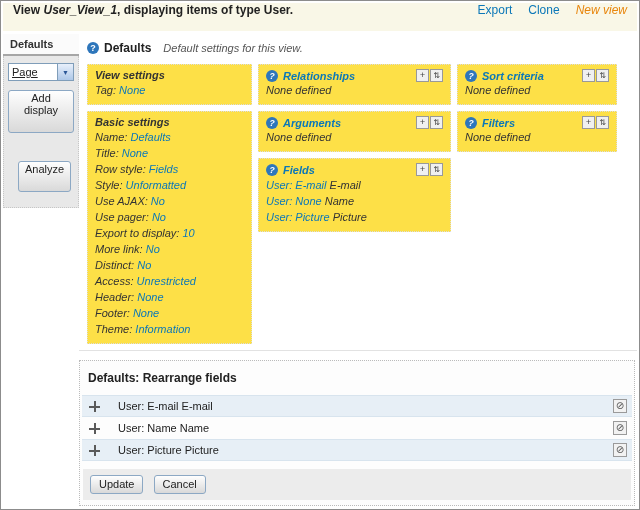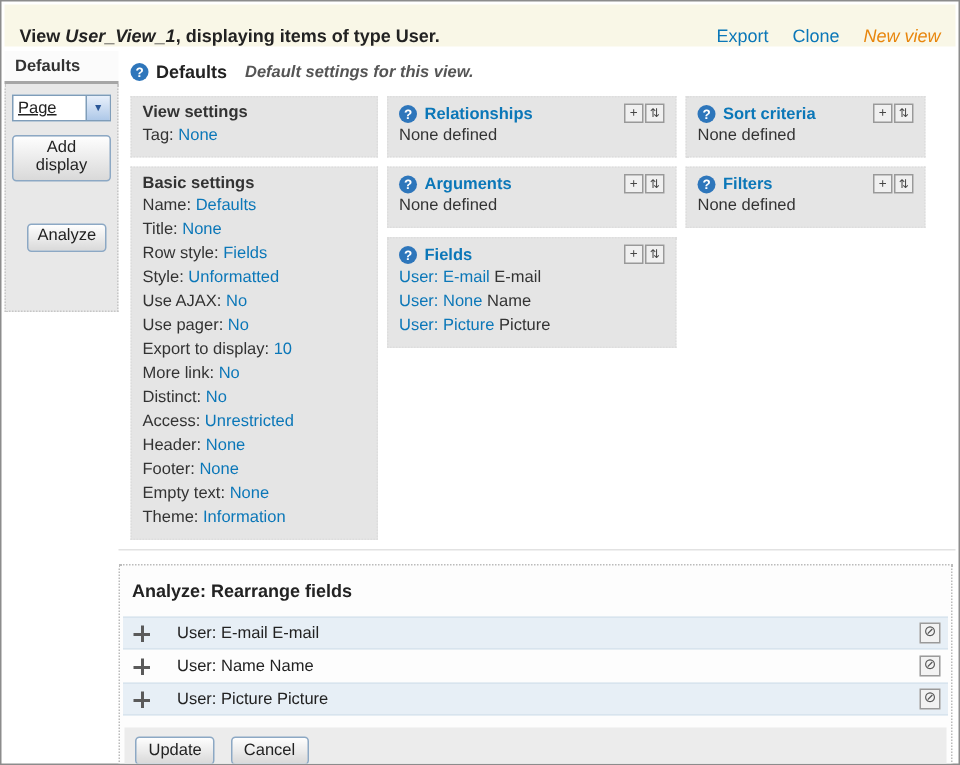--- a/index.html
+++ b/index.html
@@ -1,50 +1,50 @@
 <!DOCTYPE html>
 <html><head>
 <meta charset="utf-8">
 <style>
   html,body{margin:0;padding:0;background:#fff;}
   body{font-family:"Liberation Sans","DejaVu Sans",sans-serif;font-size:11px;color:#333;}
   .page{width:640px;height:510px;box-sizing:border-box;border:1px solid #8c8c8c;padding:2px;background:#fff;position:relative;overflow:hidden;}
 
   
-  .topbar{background:#f9f7e7;height:28px;display:flex;align-items:flex-end;padding:0 10px;box-sizing:border-box;}
+  .topbar{background:#f9f7e7;height:28px;display:flex;align-items:flex-start;padding:0 10px;box-sizing:border-box;}
   .topbar .title{font-weight:bold;font-size:12px;color:#222;}
   .topbar .title i{font-style:italic;}
   .top-links{margin-left:auto;display:flex;gap:16px;font-size:12px;font-weight:normal;}
   .top-links a{color:#0b77b8;text-decoration:none;cursor:pointer;}
   .top-links a.newview{color:#e8860d;font-style:italic;}
 
   
   .content{display:flex;margin-top:3px;justify-content:center;}
   .sidebar{width:76px;flex-shrink:0;box-sizing:border-box;}
   .side-tab{height:20px;line-height:20px;padding-left:7px;font-weight:bold;color:#333;background:#fbfbfb;border-bottom:2px solid #a6a6a6;}
   .side-panel{background:#e8e8e8;border:1px dotted #c6c6c6;border-top:none;height:152px;padding:7px 4px 0 4px;box-sizing:border-box;}
 
   .fselect{display:flex;align-items:center;width:66px;height:18px;background:#fff;border:1px solid #7f9db9;box-sizing:border-box;cursor:pointer;}
   .fselect .val{flex:1;padding-left:3px;color:#222;text-decoration:underline;}
   .fselect .arrow{width:15px;height:16px;background:linear-gradient(#e8f0fb,#aec8e8);border-left:1px solid #7f9db9;color:#2b5797;font-size:7px;display:flex;align-items:center;justify-content:center;}
 
-  .btn{display:inline-block;border:1px solid #8ca8c4;border-radius:3px;background:linear-gradient(#fefefe,#d9d9d9);padding:1px 6px 4px 6px;font-size:11px;color:#222;cursor:pointer;font-family:inherit;}
+  .btn{display:inline-block;border:1px solid #8ca8c4;border-radius:3px;background:linear-gradient(#fefefe,#d9d9d9);padding:1px 6px 16px 6px;font-size:11px;color:#222;cursor:pointer;font-family:inherit;}
   .add-display{margin-top:9px;}
   .analyze{margin-top:28px;margin-left:10px;}
 
   
   .main{flex:1;box-sizing:border-box;padding:4px 0 0 8px;min-height:305px;border-bottom:1px solid #e2e2e2;}
   .panel-head{display:flex;align-items:center;margin:3px 0 9px 0;}
   .panel-head .ptitle{font-weight:bold;font-size:12px;color:#222;margin-right:12px;}
-  .panel-head .pdesc{font-style:italic;color:#555;font-weight:bold;}
+  .panel-head .pdesc{font-style:italic;color:#555;}
   .help{display:inline-flex;width:12px;height:12px;border-radius:50%;background:#2e76bb;color:#fff;font-size:9px;font-weight:bold;align-items:center;justify-content:center;margin-right:5px;flex-shrink:0;cursor:pointer;}
 
   .cols{display:flex;gap:6px;align-items:flex-start;}
   .col1{width:165px;}.col2{width:193px;}.col3{width:160px;}
-  .vbox{background:#e5e5e5;border:1px dotted #ddd;padding:4px 7px 6px 7px;margin-bottom:6px;box-sizing:border-box;}
+  .vbox{background:#fde047;border:1px dotted #ddd;padding:4px 7px 6px 7px;margin-bottom:6px;box-sizing:border-box;font-style:italic;}
   .vbox .bhead{display:flex;align-items:center;margin-bottom:1px;}
   .vbox .btitle{font-weight:bold;color:#333;}
   .vbox a.btitle-link{color:#0b77b8;font-weight:bold;text-decoration:none;cursor:pointer;}
   .mini-btns{margin-left:auto;display:flex;gap:1px;}
   .mini{width:13px;height:13px;box-sizing:border-box;border:1px solid #999;background:#f0f0f0;color:#444;font-size:9px;line-height:11px;text-align:center;cursor:pointer;overflow:hidden;}
   .mini.rr{font-size:8px;}
   .line{line-height:16px;color:#333;}
   .line a{color:#0b77b8;text-decoration:none;cursor:pointer;}
   .empty-text{line-height:15px;color:#333;}
 
@@ -116,21 +116,20 @@
             <div class="line"><span>Row style:</span> <a>Fields</a></div>
             <div class="line"><span>Style:</span> <a>Unformatted</a></div>
             <div class="line"><span>Use AJAX:</span> <a>No</a></div>
             <div class="line"><span>Use pager:</span> <a>No</a></div>
             <div class="line"><span>Export to display:</span> <a>10</a></div>
             <div class="line"><span>More link:</span> <a>No</a></div>
             <div class="line"><span>Distinct:</span> <a>No</a></div>
             <div class="line"><span>Access:</span> <a>Unrestricted</a></div>
             <div class="line"><span>Header:</span> <a>None</a></div>
             <div class="line"><span>Footer:</span> <a>None</a></div>
-            <div class="line"><span>Empty text:</span> <a>None</a></div>
             <div class="line"><span>Theme:</span> <a>Information</a></div>
           </div>
         </div>
 
         <div class="col2">
           <div class="vbox">
             <div class="bhead">
               <span class="help">?</span>
               <a class="btitle-link">Relationships</a>
               <span class="mini-btns">
@@ -192,21 +191,21 @@
             </div>
             <div class="empty-text">None defined</div>
           </div>
         </div>
 
       </div>
     </div>
   </div>
 
   <div class="rearrange">
-    <div class="rtitle">Analyze: Rearrange fields</div>
+    <div class="rtitle">Defaults: Rearrange fields</div>
 
     <div class="rrow odd">
       <span class="drag"></span>
       <span class="rlabel">User: E-mail E-mail</span>
       <span class="rremove">⊘</span>
     </div>
     <div class="rrow even">
       <span class="drag"></span>
       <span class="rlabel">User: Name Name</span>
       <span class="rremove">⊘</span>

